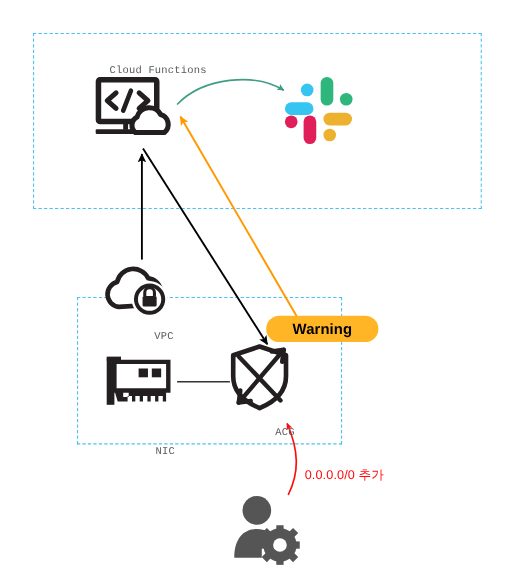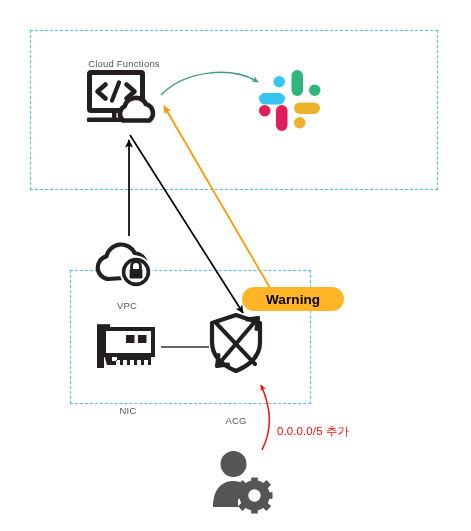--- a/index.html
+++ b/index.html
@@ -44,26 +44,27 @@
     top: 270px;
     width: 241px;
     height: 134px;
   }
   
   .node {
     position: absolute;
   }
   .node-label {
     position: absolute;
-    text-align: center;
+    text-align: right;
     color: #595959;
     font-size: 9.5px;
     letter-spacing: 0.2px;
     line-height: 12px;
     white-space: nowrap;
+    font-family: Liberation Mono, monospace;
   }
   .icon-box {
     position: absolute;
   }
   .icon-box svg {
     display: block;
     width: 100%;
     height: 100%;
     overflow: visible;
   }
@@ -74,21 +75,21 @@
   #node-slack { left: 257px; top: 68px; width: 66px; height: 66px; }
   #label-slack { left: 247px; top: 142px; width: 86px; }
 
   #node-vpc { left: 94px; top: 234px; width: 66px; height: 56px; }
   #label-vpc { left: 96px; top: 300px; width: 62px; }
 
   #node-nic { left: 95px; top: 323px; width: 68px; height: 48px; }
   #label-nic { left: 97px; top: 381px; width: 62px; margin-top: 24px; }
 
   #node-acg { left: 205px; top: 312px; width: 62px; height: 62px; }
-  #label-acg { left: 204px; top: 387px; width: 64px; margin-top: 28px; }
+  #label-acg { left: 204px; top: 387px; width: 64px; }
 
   #node-admin { left: 208px; top: 450px; width: 68px; height: 62px; }
 
   
   #warning-badge {
     position: absolute;
     left: 242px;
     top: 287px;
     height: 24px;
     padding: 0 24px;
@@ -232,21 +233,21 @@
       <path d="M 12 54 l 1.5 -11 M 12 54 l 11 -1.5" fill="none" stroke="#231F20" stroke-width="4" stroke-linecap="round"></path>
       <path d="M 53 6 l -1.5 11 M 53 6 l -11 1.5" fill="none" stroke="#231F20" stroke-width="4" stroke-linecap="round"></path>
 
       <path d="M 12 12 L 50 52" fill="none" stroke="#231F20" stroke-width="4" stroke-linecap="round"></path>
     </svg>
   </div>
   <div class="node-label" id="label-acg">ACG</div>
 
   <div id="warning-badge">Warning</div>
 
-  <div id="annotation-cidr">0.0.0.0/5 추가</div>
+  <div id="annotation-cidr">0.0.0.0/0 추가</div>
 
   <div class="node icon-box" id="node-admin">
     <svg viewBox="0 0 68 62" xmlns="http://www.w3.org/2000/svg">
 
       <circle cx="25.5" cy="14" r="13" fill="#555555"></circle>
 
       <path d="M 5 57 C 5 39, 14 31, 25.5 31 C 33 31, 39.5 34.5, 43.5 41
                L 39 47 L 30 47 L 30 57 Z" fill="#555555"></path>
 
       <g fill="#555555">

